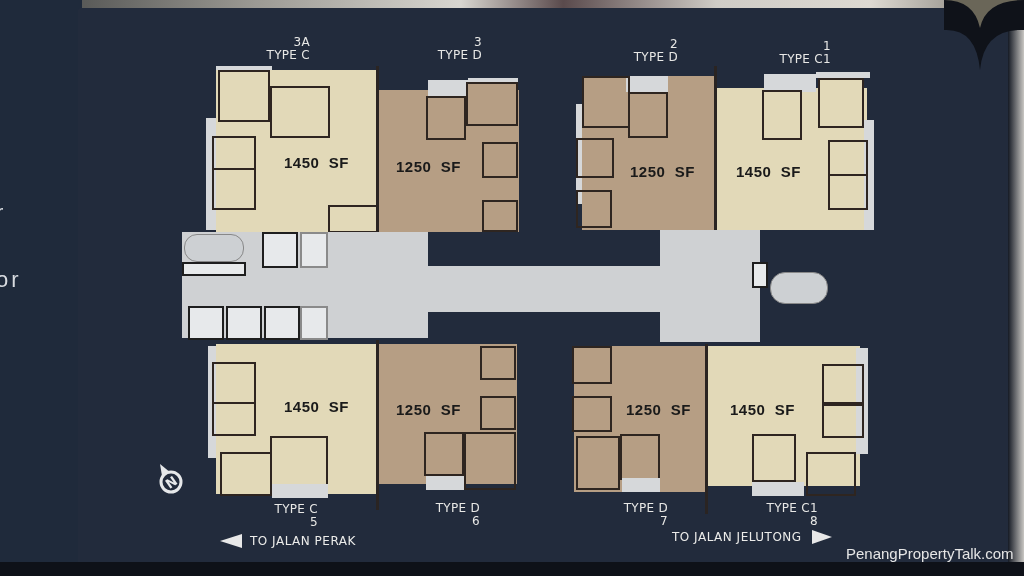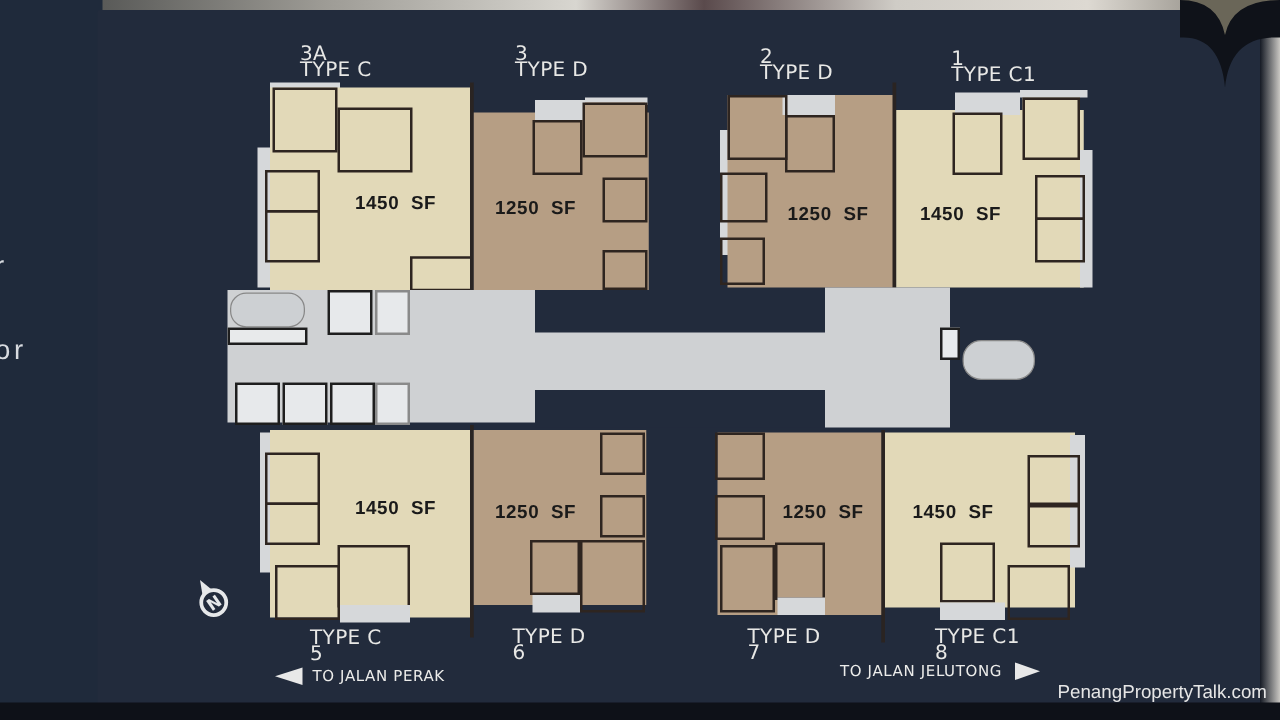--- a/index.html
+++ b/index.html
@@ -6,21 +6,21 @@
   body{width:1024px;height:576px;overflow:hidden;background:#1b2331;position:relative;font-family:"DejaVu Sans",sans-serif;}
   .abs{position:absolute;}
   
   .top-strip{left:0;top:0;width:1024px;height:14px;background:linear-gradient(90deg,#3a3c3c 0%,#9c9a94 25%,#d8d6d0 45%,#5a4a4c 55%,#cfccc6 70%,#ddd9d2 85%,#6e6a62 100%);}
   .left-panel{left:0;top:0;width:82px;height:576px;background:#1f2a3b;}
   .board{left:78px;top:8px;width:932px;height:556px;background:#222b3c;border-radius:2px;}
   .board-edge-right{left:1008px;top:0;width:16px;height:576px;background:linear-gradient(90deg,#151a24,#c9c7c3);}
   .bottom-shadow{left:0;top:562px;width:1024px;height:14px;background:#0e1118;}
   .corner-star{left:944px;top:0;width:80px;height:70px;}
   .side-text{color:#d8dbe0;font-family:"Liberation Sans",sans-serif;font-size:22px;letter-spacing:3px;font-weight:300;}
-  .label{color:#e8e8e6;font-family:"DejaVu Sans",sans-serif;font-size:16px;text-align:left;line-height:13px;letter-spacing:0.3px;}
+  .label{color:#e8e8e6;font-family:"DejaVu Sans",sans-serif;font-size:12px;text-align:right;line-height:13px;letter-spacing:0.3px;}
   .sf{font-family:"Liberation Sans",sans-serif;font-weight:bold;font-size:15px;color:#1a1a1a;letter-spacing:0.5px;white-space:pre;}
   .unit-c{background:#e2d9b8;}
   .unit-d{background:#b69e84;}
   .balc{background:#d6d8da;}
   .core{background:#cfd1d3;}
   .wall{background:#2a2422;}
   .lift{background:#e7e9eb;border:2px solid #1e1e1e;box-sizing:border-box;}
   .room-line{border:2px solid #2e2520;box-sizing:border-box;}
   .road{color:#ececea;font-family:"DejaVu Sans",sans-serif;font-size:12px;letter-spacing:0.5px;}
   .watermark{color:#e6e6e6;font-family:Liberation Sans, sans-serif;font-size:15px;}

